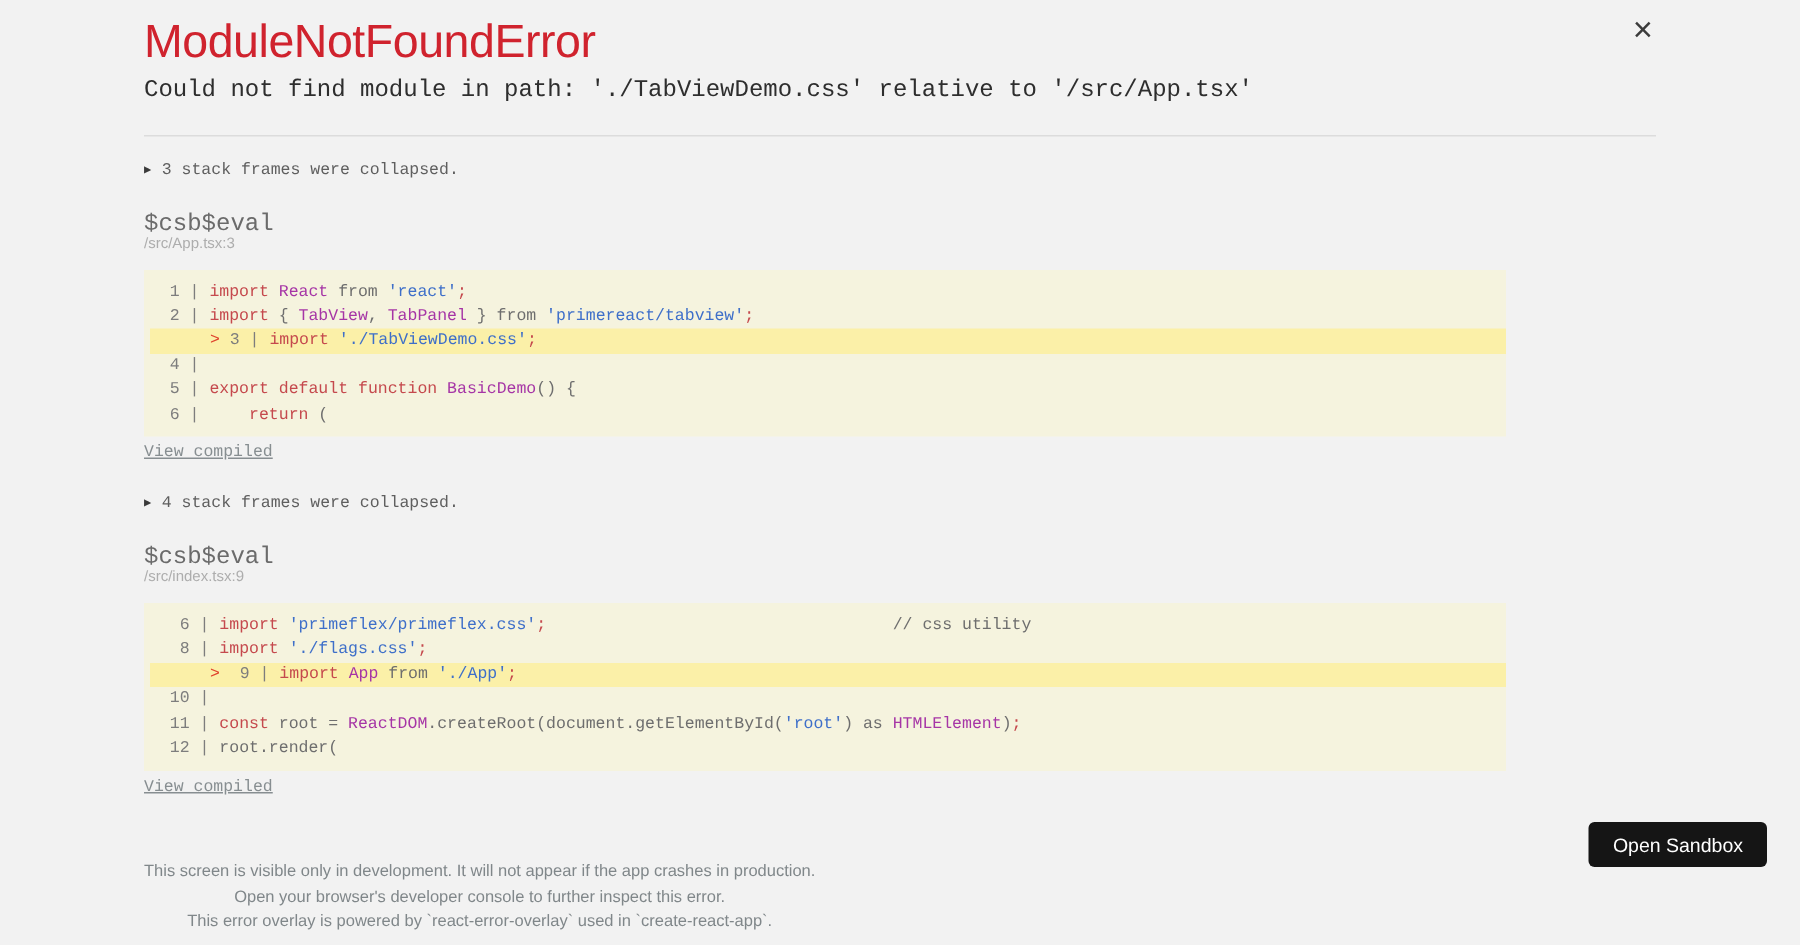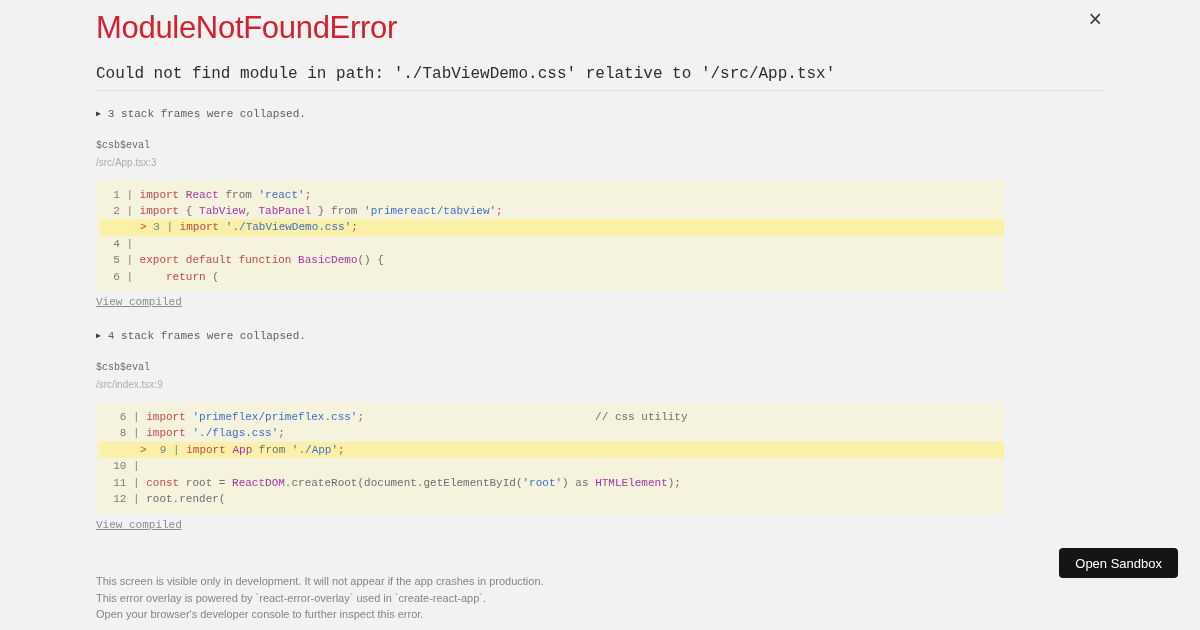--- a/index.html
+++ b/index.html
@@ -6,40 +6,40 @@
     --page-bg:#f2f2f2; --title-red:#d0232e; --code-bg:#f5f3de; --highlight-bg:#fbf0a8;
     --keyword:#c5494d; --identifier:#a635a6; --string:#3e6fc9; --plain:#6e6e6e;
     --line-number:#7d7d7d; --marker:#e0432d; --muted-text:#878e91; --divider:#dcdcdc;
     --dark-text:#2e2e2e; --footer-text:#80878a; --button-bg:#151515; --button-text:#ffffff;
   }
   *{margin:0;padding:0;box-sizing:border-box;}
   html,body{width:1200px;height:630px;overflow:hidden;}
   body{background:var(--page-bg);font-family:"Liberation Sans",sans-serif;position:relative;}
   .title{position:absolute;left:96px;top:10px;font-size:31px;font-weight:400;letter-spacing:-0.3px;color:var(--title-red);}
   .close-btn{position:absolute;right:98px;top:8px;font-size:23px;line-height:1;color:#3c3c3c;background:none;border:none;cursor:pointer;font-family:"Liberation Sans",sans-serif;}
-  .message{position:absolute;left:96px;top:65px;font-family:"Liberation Mono",monospace;font-size:16px;color:var(--dark-text);white-space:pre;}
+  .message{position:absolute;left:96px;top:51px;font-family:"Liberation Mono",monospace;font-size:16px;color:var(--dark-text);white-space:pre;}
   .divider{position:absolute;left:96px;top:90px;width:1008px;height:1px;background:var(--divider);}
   #sections{position:absolute;left:96px;top:107px;width:1008px;}
   .collapse-row{display:flex;align-items:center;gap:7px;height:14px;margin-bottom:19px;cursor:pointer;
     font-family:"Liberation Mono",monospace;font-size:11px;color:#5f5f5f;}
   .tri{font-size:8px;color:#3a3a3a;line-height:1;}
-  .frame-fn{font-family:"Liberation Mono",monospace;font-size:10px;color:#6b6b6b;height:13px;margin-bottom:4px;}
+  .frame-fn{font-family:"Liberation Mono",monospace;font-size:16px;color:#6b6b6b;height:13px;margin-bottom:4px;}
   .frame-loc{font-family:Liberation Sans, sans-serif;font-size:10px;color:#adadad;height:11px;margin-bottom:12px;}
   .code-block{background:var(--code-bg);width:908px;padding:6.5px 0 6.5px 4px;margin-bottom:5px;}
   .code-line{font-family:"Liberation Mono",monospace;font-size:11px;line-height:16.4px;white-space:pre;}
   .code-line.hl{background:var(--highlight-bg);padding-left:40px;}
   .tk-ln{color:var(--line-number);}
   .tk-mk{color:var(--marker);}
   .tk-kw{color:var(--keyword);}
   .tk-def{color:var(--identifier);}
   .tk-str{color:var(--string);}
   .tk-pl{color:var(--plain);}
   .tk-cm{color:var(--plain);}
   .view-compiled{font-family:"Liberation Mono",monospace;font-size:11px;color:var(--muted-text);height:13px;margin-bottom:20px;cursor:pointer;text-decoration:underline;}
-  .footer{position:absolute;left:96px;top:573px;font-size:11px;line-height:16.6px;color:var(--footer-text);}
+  .footer{position:absolute;left:96px;top:573px;font-size:11px;line-height:16.6px;color:var(--footer-text);text-align:center;}
   .sandbox-btn{position:absolute;right:22px;top:548px;height:30px;padding:0 16px;border:none;border-radius:4px;
     background:var(--button-bg);color:var(--button-text);font-family:"Liberation Sans",sans-serif;font-size:13px;cursor:pointer;}
 </style>
 </head>
 <body>
 
 <h1 class="title">ModuleNotFoundError</h1>
 <button class="close-btn">
   <span>×</span>
 </button>
@@ -74,17 +74,17 @@
       <div class="code-line hl"><span class="tk-mk">&gt; </span><span class="tk-ln"> 9 | </span><span class="tk-kw">import</span><span class="tk-pl"> </span><span class="tk-def">App</span><span class="tk-pl"> from </span><span class="tk-str">'./App'</span><span class="tk-kw">;</span></div>
       <div class="code-line"><span class="tk-ln">  10 | </span></div>
       <div class="code-line"><span class="tk-ln">  11 | </span><span class="tk-kw">const</span><span class="tk-pl"> root = </span><span class="tk-def">ReactDOM</span><span class="tk-pl">.createRoot(document.getElementById(</span><span class="tk-str">'root'</span><span class="tk-pl">) as </span><span class="tk-def">HTMLElement</span><span class="tk-pl">)</span><span class="tk-kw">;</span></div>
       <div class="code-line"><span class="tk-ln">  12 | </span><span class="tk-pl">root.render(</span></div>
     </div>
     <div class="view-compiled">View compiled</div>
   </div>
 
 <div class="footer">
   <div>This screen is visible only in development. It will not appear if the app crashes in production.</div>
+  <div>Open your browser's developer console to further inspect this error.</div>
   <div>This error overlay is powered by `react-error-overlay` used in `create-react-app`.</div>
-  <div>Open your browser's developer console to further inspect this error.</div>
 </div>
 
 <button class="sandbox-btn">Open Sandbox</button>
 
 </body></html>

